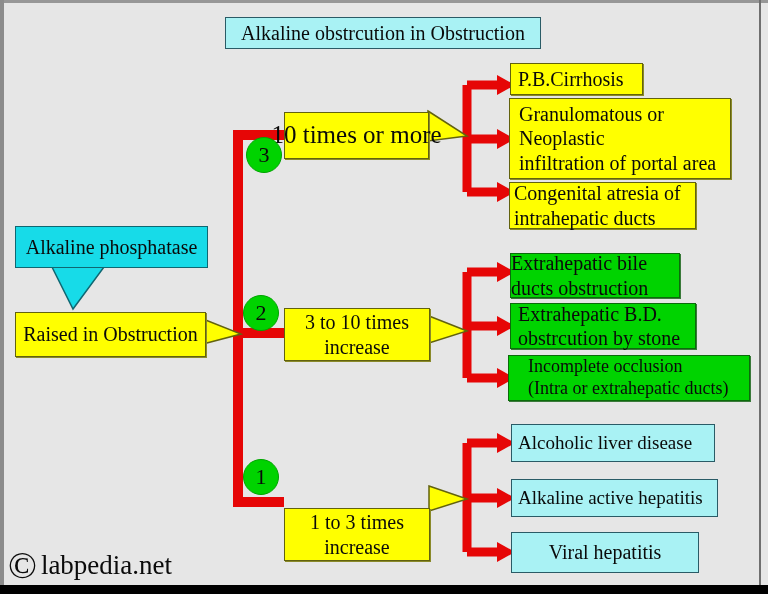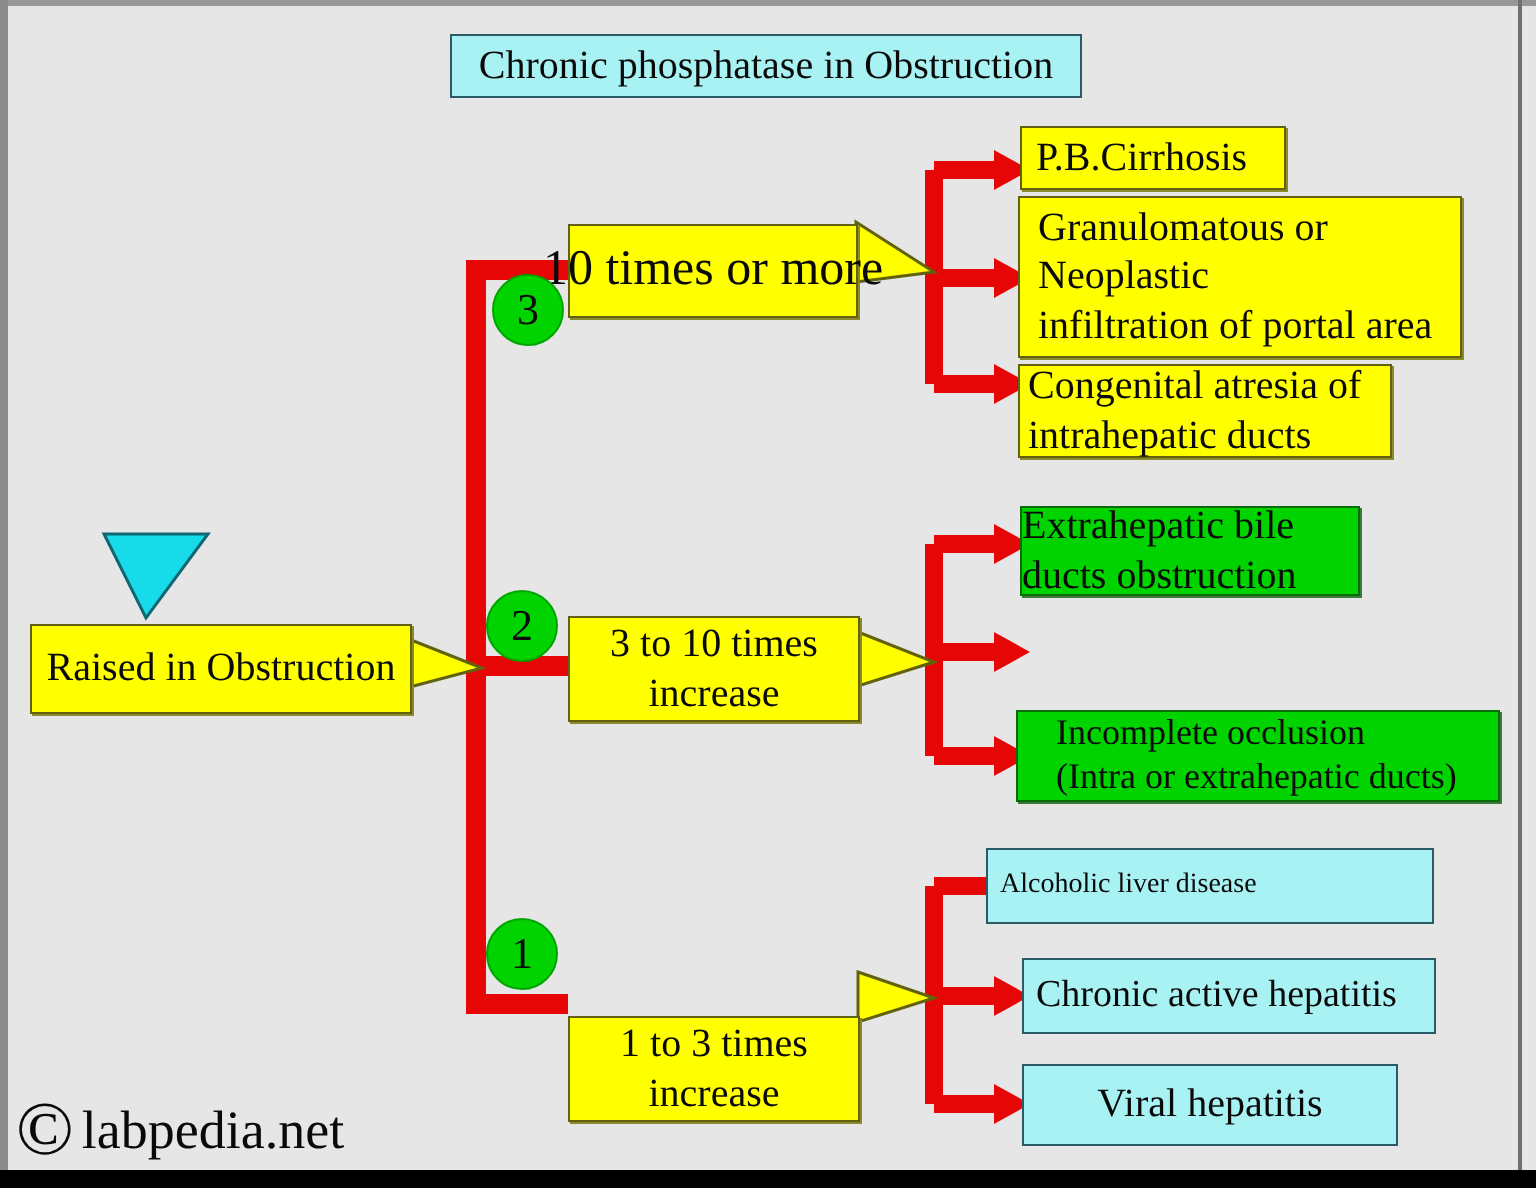--- a/index.html
+++ b/index.html
@@ -68,45 +68,48 @@
       <polygon points="428,111 467,136 428,141" fill="#ffff00" stroke="#62620e" stroke-width="1.5"></polygon>
       <polygon points="429,316 467,331 429,343" fill="#ffff00" stroke="#62620e" stroke-width="1.5"></polygon>
       <polygon points="429,486 467,499 429,511" fill="#ffff00" stroke="#62620e" stroke-width="1.5"></polygon>
       <polygon points="203,319 241,334 203,344" fill="#ffff00" stroke="#62620e" stroke-width="1.5"></polygon>
       <polygon points="52,267 104,267 73,309" fill="#17dbe8" stroke="#0f6772" stroke-width="1.5"></polygon>
     </g>
   </svg>
 
   <div class="boxes">
 
-    <div class="box palecyan center" style="left:225px;top:17px;width:316px;height:32px;">Chronic phosphatase in Obstruction</div>
+    <div class="box palecyan center" style="left:225px;top:17px;width:316px;height:32px;">Alkaline obstrcution in Obstruction</div>
 
+    <div class="box brightcyan center" style="left:15px;top:226px;width:193px;height:42px;">Alkaline phosphatase</div>
 
     <div class="box yellow center" style="left:15px;top:312px;width:191px;height:45px;">Raised in Obstruction</div>
 
     <div class="box yellow center" style="left:284px;top:112px;width:145px;height:47px;font-size:25px;">10 times or more</div>
     <div class="box yellow center" style="left:284px;top:308px;width:146px;height:53px;">3 to 10 times
 increase</div>
     <div class="box yellow center" style="left:284px;top:480px;width:146px;height:53px;margin-top:28px;">1 to 3 times
 increase</div>
 
     <div class="box yellow" style="left:509px;top:98px;width:222px;height:81px;padding-left:9px;">Granulomatous or
 Neoplastic
 infiltration of portal area</div>
     <div class="box yellow" style="left:510px;top:63px;width:133px;height:32px;padding-left:7px;">P.B.Cirrhosis</div>
     <div class="box yellow" style="left:509px;top:182px;width:187px;height:47px;padding-left:4px;">Congenital atresia of
 intrahepatic ducts</div>
 
     <div class="box greenbox" style="left:510px;top:253px;width:170px;height:45px;">Extrahepatic bile
 ducts obstruction</div>
+    <div class="box greenbox" style="left:510px;top:303px;width:186px;height:46px;padding-left:7px;">Extrahepatic B.D.
+obstrcution by stone</div>
     <div class="box greenbox" style="left:508px;top:355px;width:242px;height:46px;padding-left:19px;font-size:18px;">Incomplete occlusion
 (Intra or extrahepatic ducts)</div>
 
-    <div class="box palecyan" style="left:493px;top:424px;width:224px;height:38px;padding-left:6px;font-size:14px;">Alcoholic liver disease</div>
-    <div class="box palecyan" style="left:511px;top:479px;width:207px;height:38px;padding-left:6px;font-size:19px;">Chronic active hepatitis</div>
+    <div class="box palecyan" style="left:511px;top:424px;width:204px;height:38px;padding-left:6px;font-size:19px;">Alcoholic liver disease</div>
+    <div class="box palecyan" style="left:511px;top:479px;width:207px;height:38px;padding-left:6px;font-size:19px;">Alkaline active hepatitis</div>
     <div class="box palecyan center" style="left:511px;top:532px;width:188px;height:41px;">Viral hepatitis</div>
   </div>
 
   <div class="circles">
     <div class="circle" style="left:246px;top:137px;">3</div>
     <div class="circle" style="left:243px;top:295px;">2</div>
     <div class="circle" style="left:243px;top:459px;">1</div>
   </div>
 
   <div class="footer">

